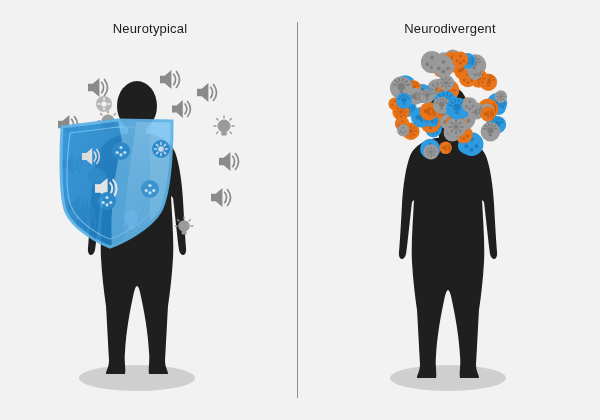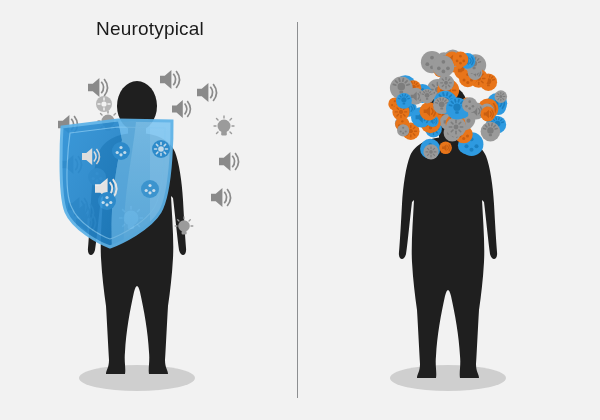--- a/index.html
+++ b/index.html
@@ -23,21 +23,21 @@
   }
   #panel-left  { left: 0; }
   #panel-right { left: 300px; }
 
   .panel-title {
     position: absolute;
     top: 17px;
     left: 0;
     width: 300px;
     text-align: center;
-    font-size: 19px;
+    font-size: 13px;
     font-weight: 400;
     color: #1b1b1b;
     letter-spacing: 0.2px;
     line-height: 24px;
   }
 
   #divider {
     position: absolute;
     left: 297px;
     top: 22px;
@@ -324,20 +324,21 @@
               <circle cx="12.8" cy="10.5" r="1.6"></circle>
               <circle cx="9" cy="12.8" r="1.6"></circle>
             </g>
           </g>
         </g>
       </g>
     </svg>
   </div>
 
   <div class="panel" id="panel-right">
+    <div class="panel-title">Neurodivergent</div>
 
     <svg class="svg-layer" viewBox="0 0 300 420">
 
       <ellipse cx="148" cy="378" rx="58" ry="13" fill="#c9c9c9" opacity="0.85"></ellipse>
 
       <g fill="#1f1f1f">
         <ellipse cx="148" cy="110" rx="20" ry="25"></ellipse>
         <rect x="139" y="128" width="18" height="14" rx="5"></rect>
         <path d="M148 137
                  C129 137 115 144 110 156

